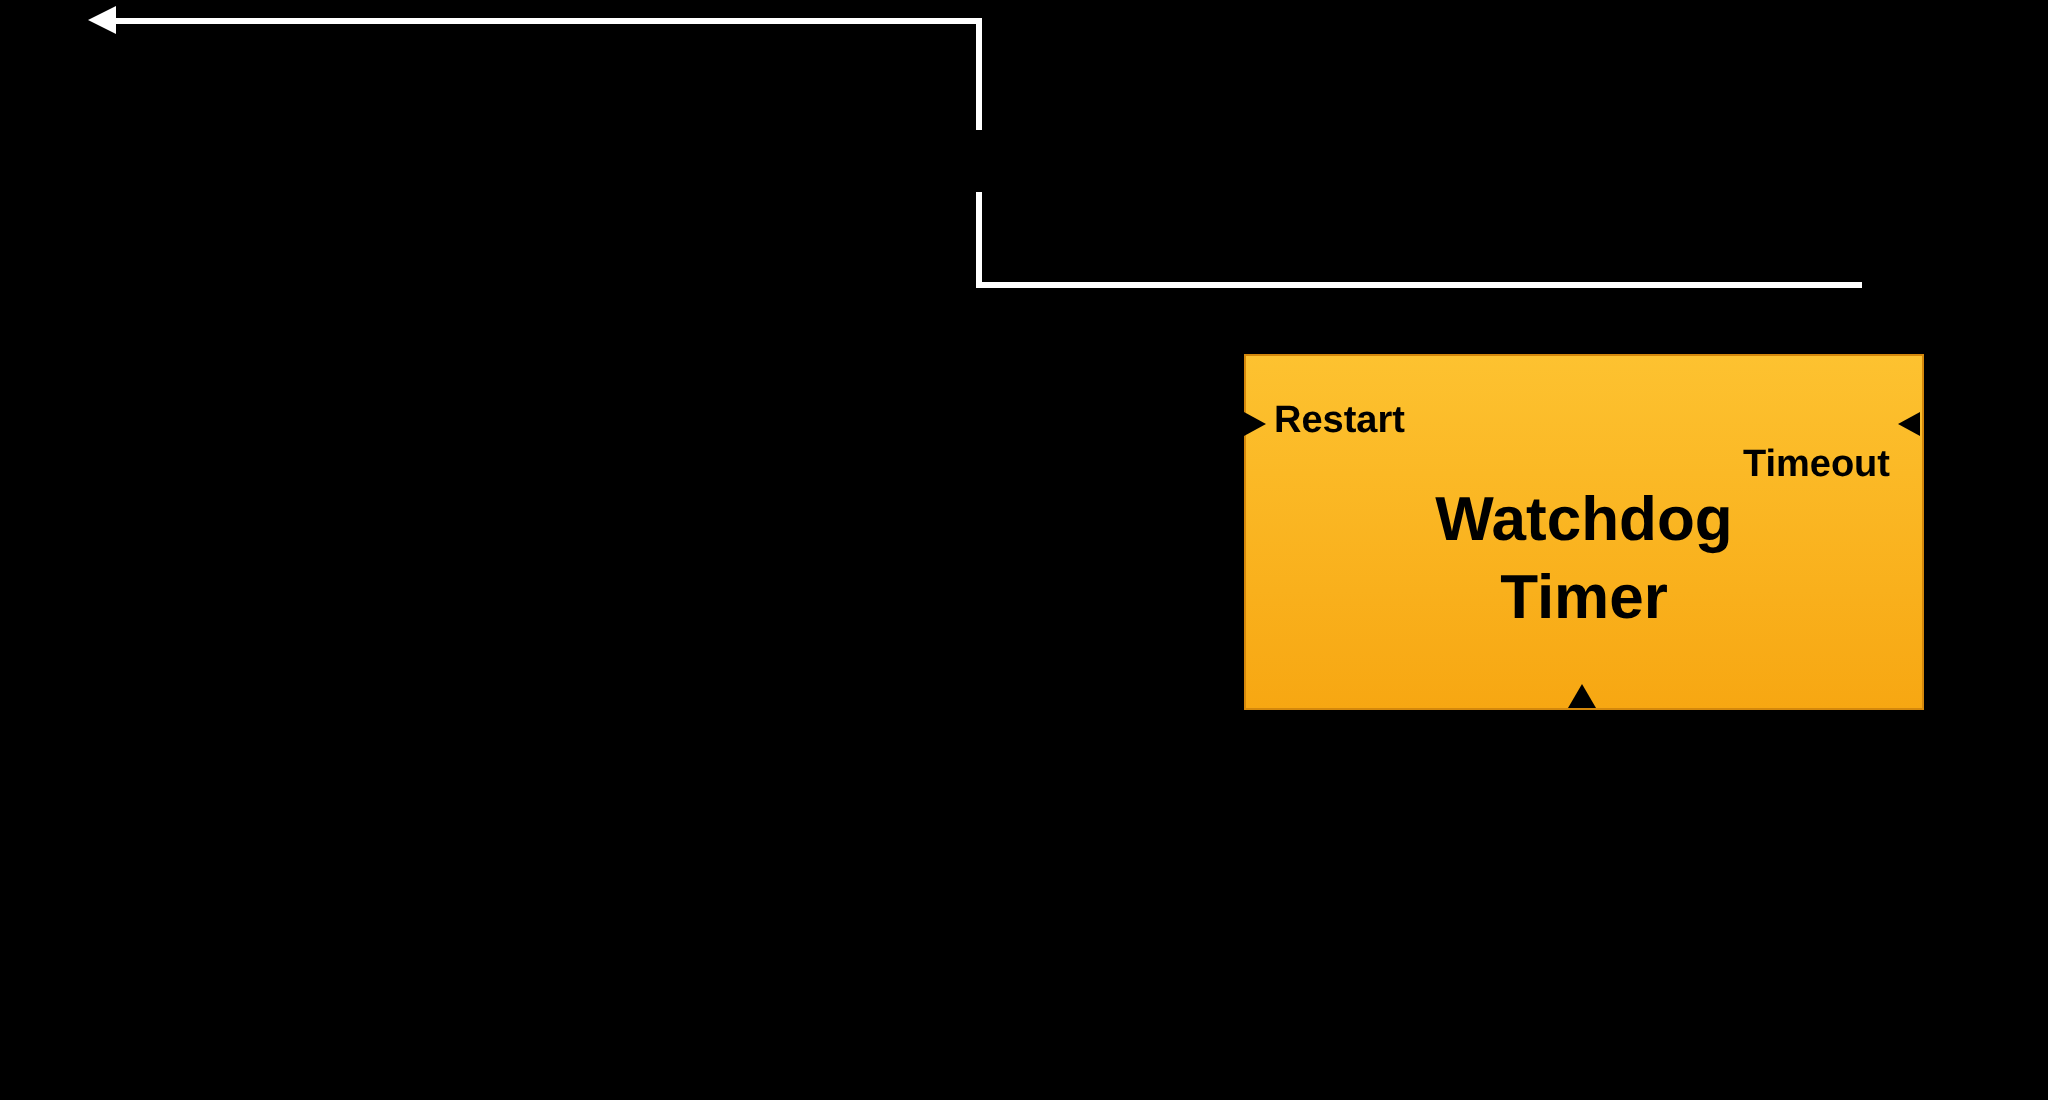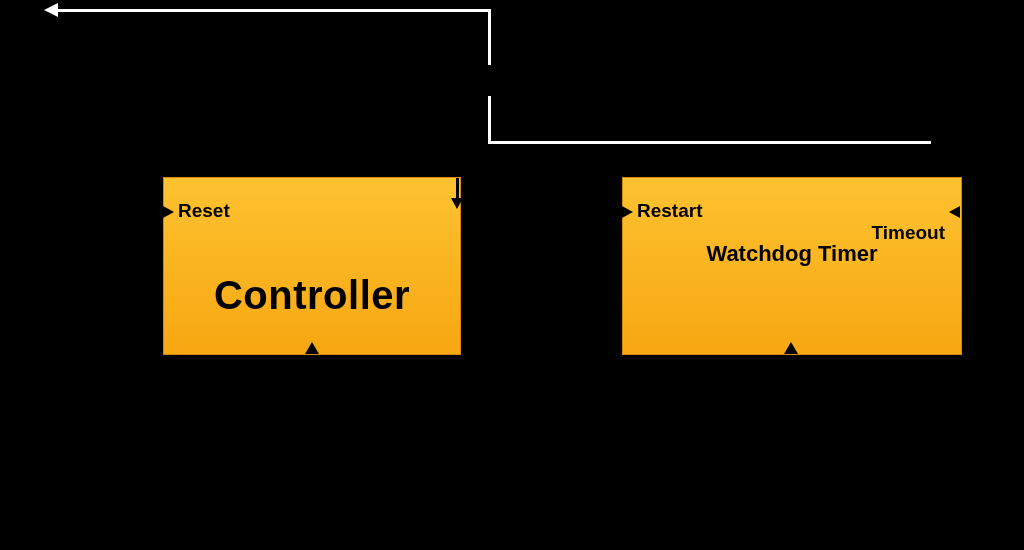--- a/index.html
+++ b/index.html
@@ -68,21 +68,21 @@
     color: #000;
     font-weight: 600;
   }
   #controller-title {
     top: 95px;
     font-size: 40px;
     letter-spacing: 0.5px;
   }
   #watchdog-title {
     top: 62px;
-    font-size: 22px;
+    font-size: 31px;
     line-height: 1.27;
   }
   #watchdog-title .title-wrap {
     display: inline-block;
     max-width: 200px; 
   }
 
   
   .arrow-in-right {            
     position: absolute;
@@ -129,28 +129,20 @@
 <body>
 
 <div id="stage">
 
   <div id="wire-arrowhead-left"></div>
   <div id="wire-top" class="wire wire-h"></div>
   <div id="wire-vert-a" class="wire wire-v"></div>
   <div id="wire-vert-b" class="wire wire-v"></div>
   <div id="wire-mid" class="wire wire-h"></div>
 
-  <div id="controller-box" class="node">
-    <span class="arrow-in-right"></span>
-    <span class="port-label port-top-left">Reset</span>
-    <span class="stub-down-line"></span>
-    <span class="stub-down-head"></span>
-    <div id="controller-title" class="node-title">Controller</div>
-    <span id="controller-bottom-arrow" class="arrow-up-bottom"></span>
-  </div>
 
   <div id="watchdog-box" class="node">
     <span class="arrow-in-right"></span>
     <span class="port-label port-top-left">Restart</span>
     <span class="port-label port-top-right">Timeout</span>
     <span class="arrow-in-leftward"></span>
     <div id="watchdog-title" class="node-title">
       <span class="title-wrap">Watchdog Timer</span>
     </div>
     <span id="watchdog-bottom-arrow" class="arrow-up-bottom"></span>

